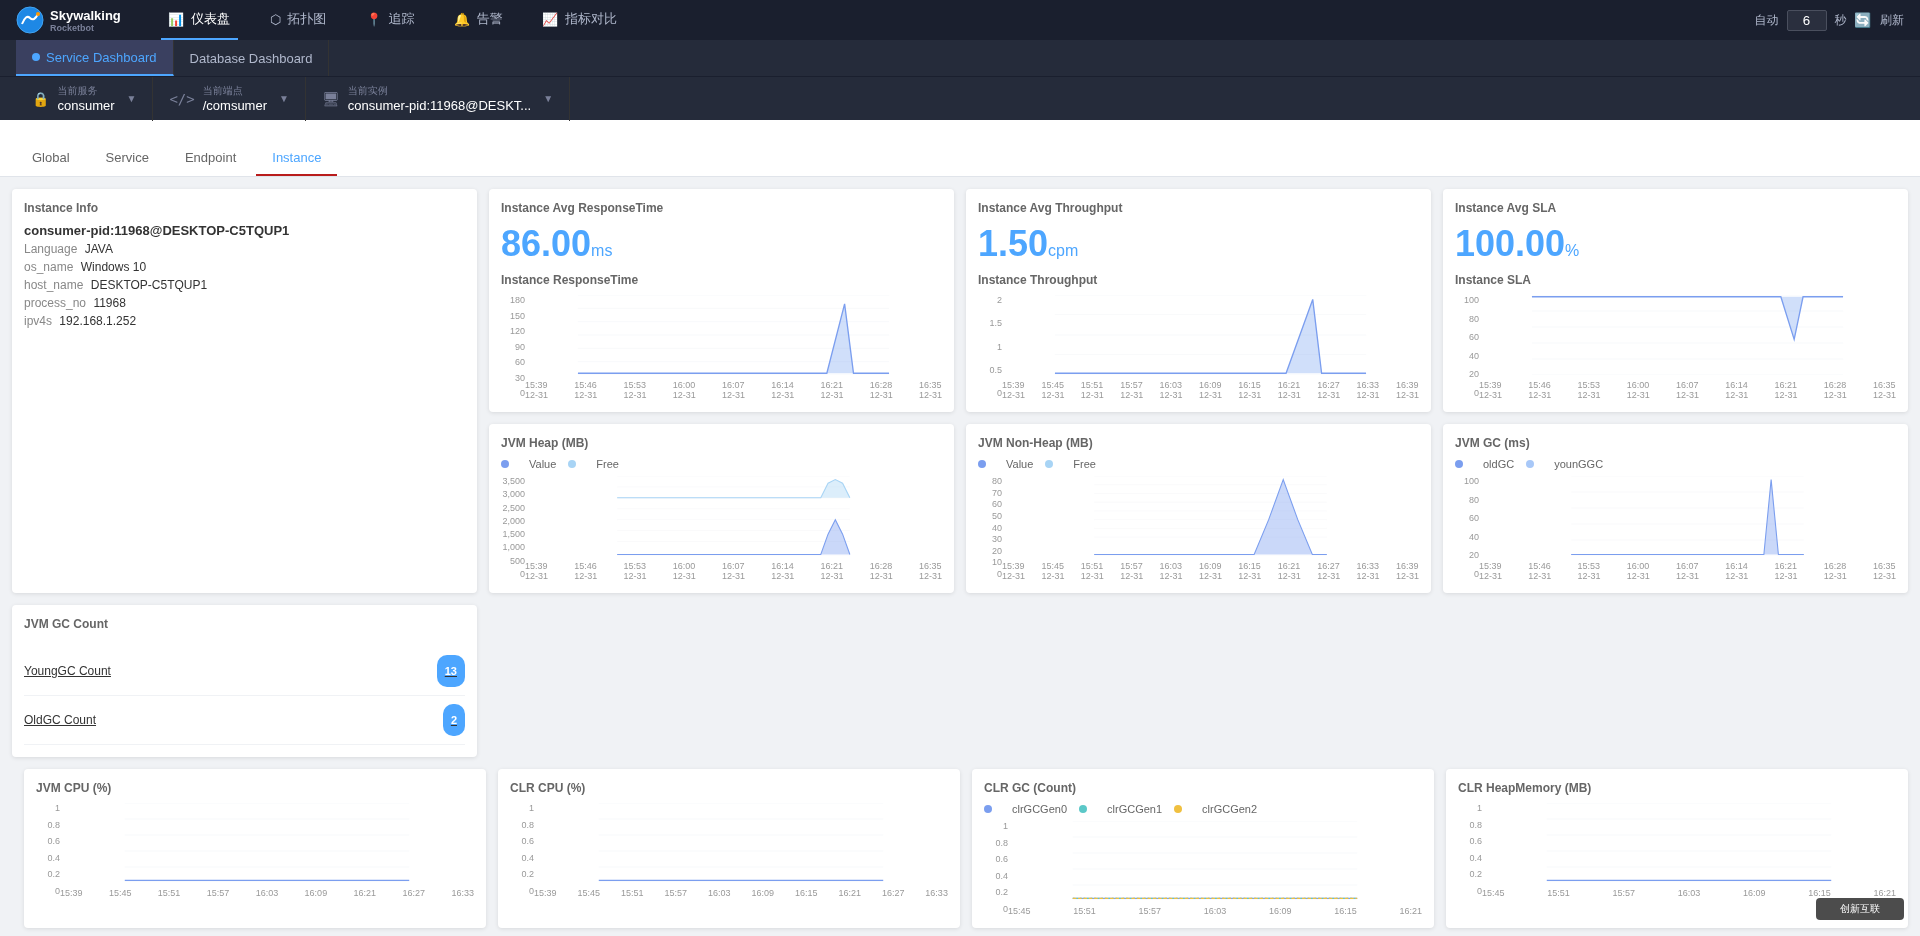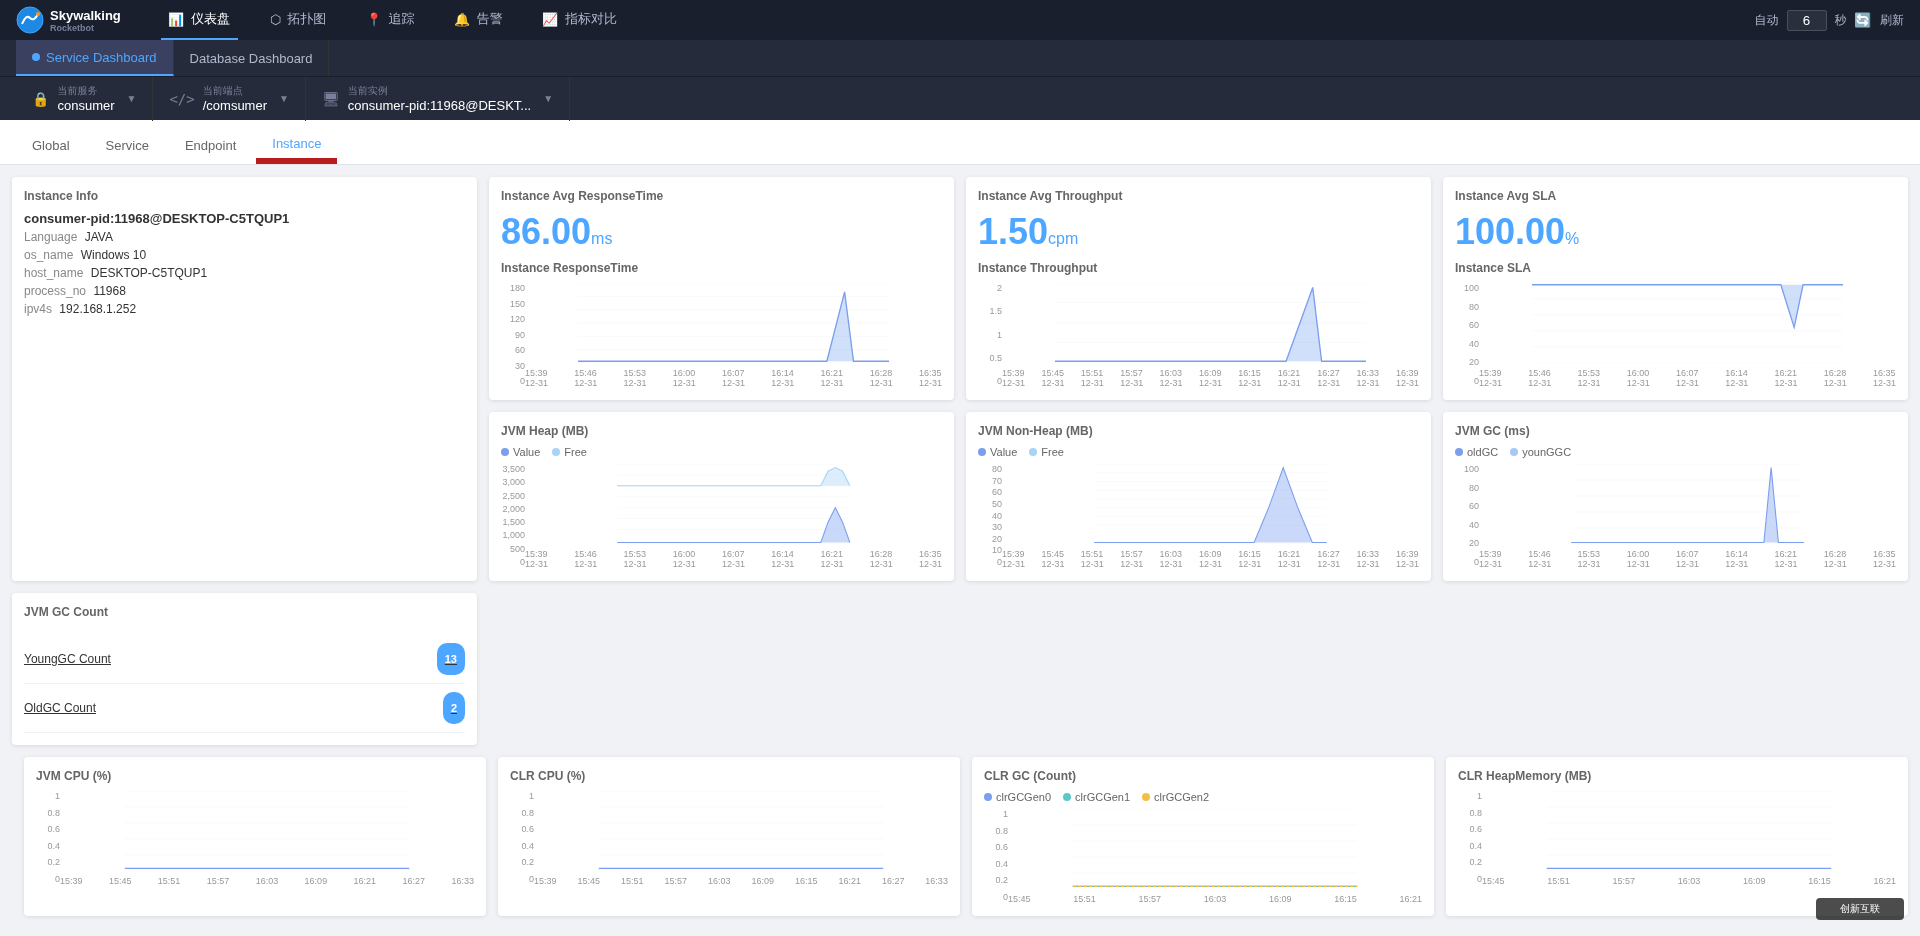--- a/index.html
+++ b/index.html
@@ -121,40 +121,40 @@
     }
     .selector-item .icon {
       color: #7a8099;
       font-size: 14px;
     }
     .chevron { font-size: 10px; color: #7a8099; margin-left: 4px; }
 
     
     .page-tabs {
       background: #fff;
-      height: 45px;
+      height: 57px;
       display: flex;
       align-items: flex-end;
       padding: 0 16px;
       border-bottom: 1px solid #e0e4ea;
     }
     .page-tab {
       padding: 0 16px;
       height: 36px;
       display: flex;
       align-items: center;
       cursor: pointer;
       font-size: 13px;
       color: #666;
       border-bottom: 2px solid transparent;
       margin-right: 4px;
     }
     .page-tab.active {
       color: #4da6ff;
-      border-bottom: 6px solid #b91c1c;
+      border-bottom: 2px solid #b91c1c;
     }
 
     
     .main-content {
       padding: 12px;
       display: grid;
       grid-template-columns: repeat(4, 1fr);
       gap: 12px;
     }
 
@@ -217,21 +217,21 @@
     }
 
     .legend {
       display: flex;
       gap: 12px;
       margin-bottom: 6px;
     }
     .legend-item {
       display: flex;
       align-items: center;
-      gap: 4px;
+      gap: 20px;
       font-size: 11px;
       color: #666;
     }
     .legend-dot {
       width: 8px;
       height: 8px;
       border-radius: 50%;
     }
 
     

